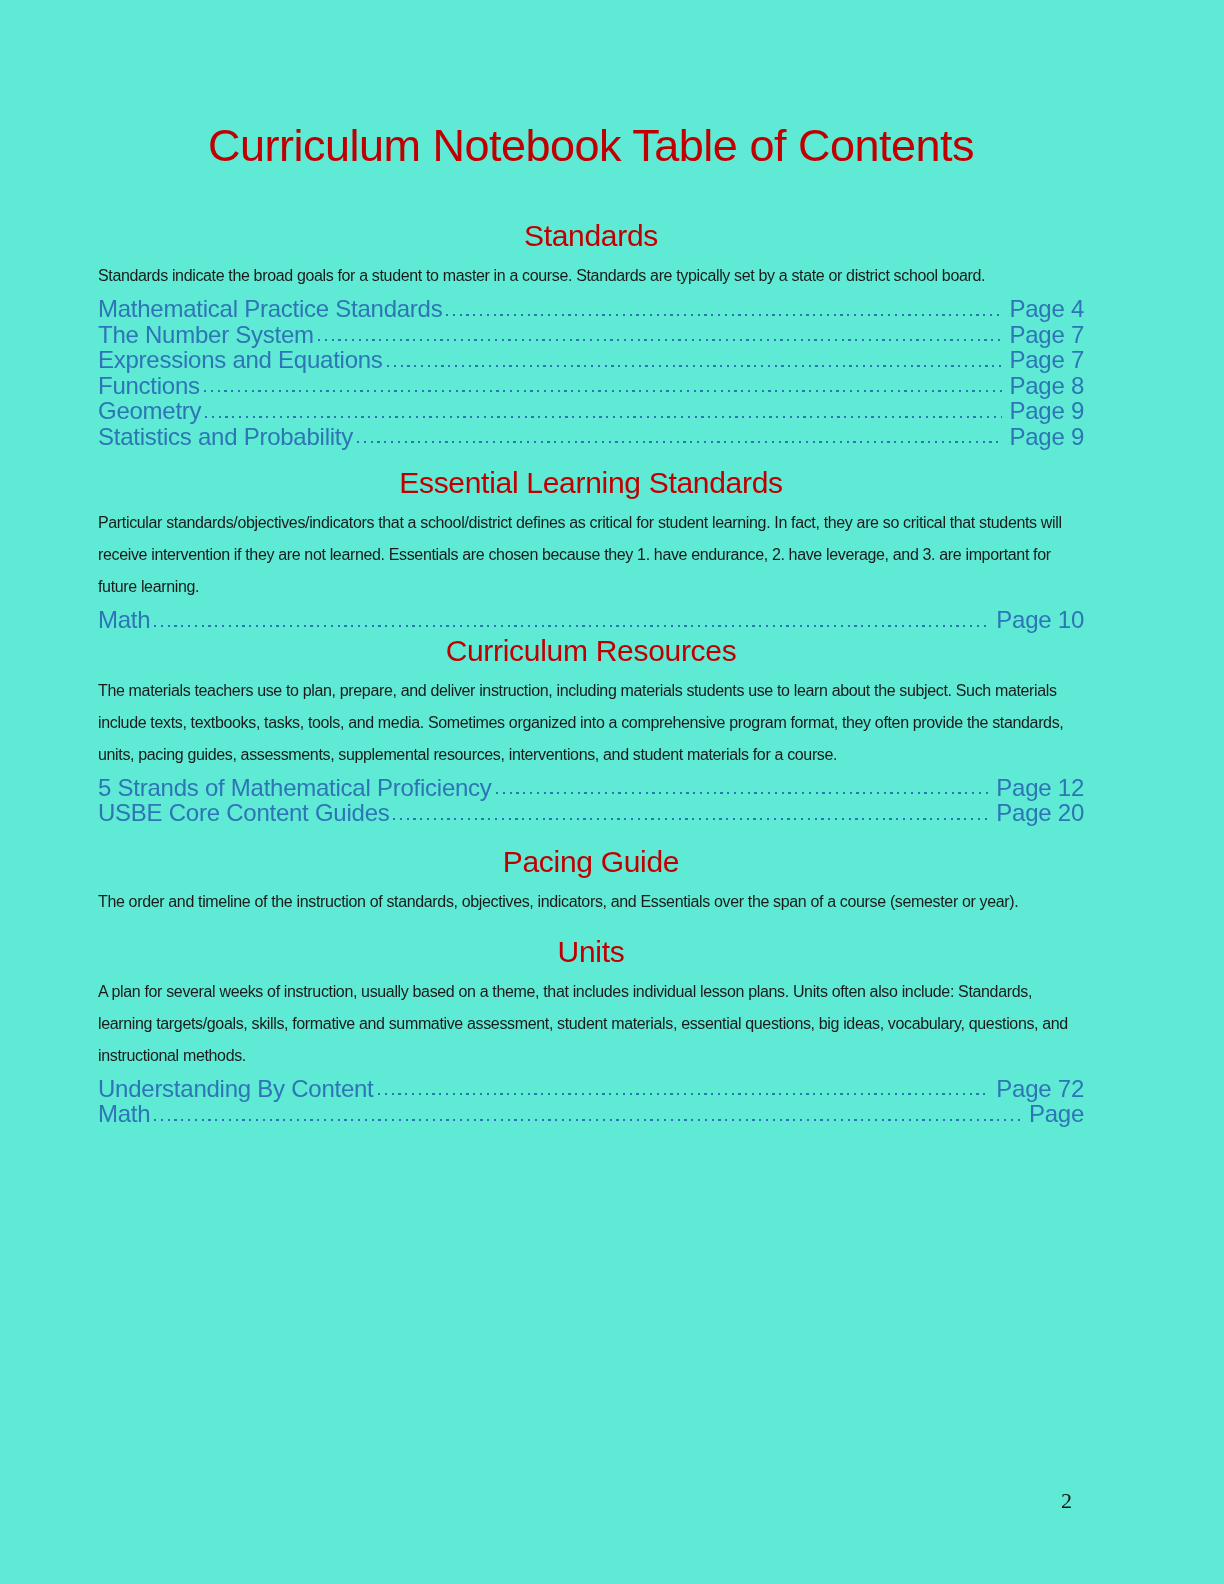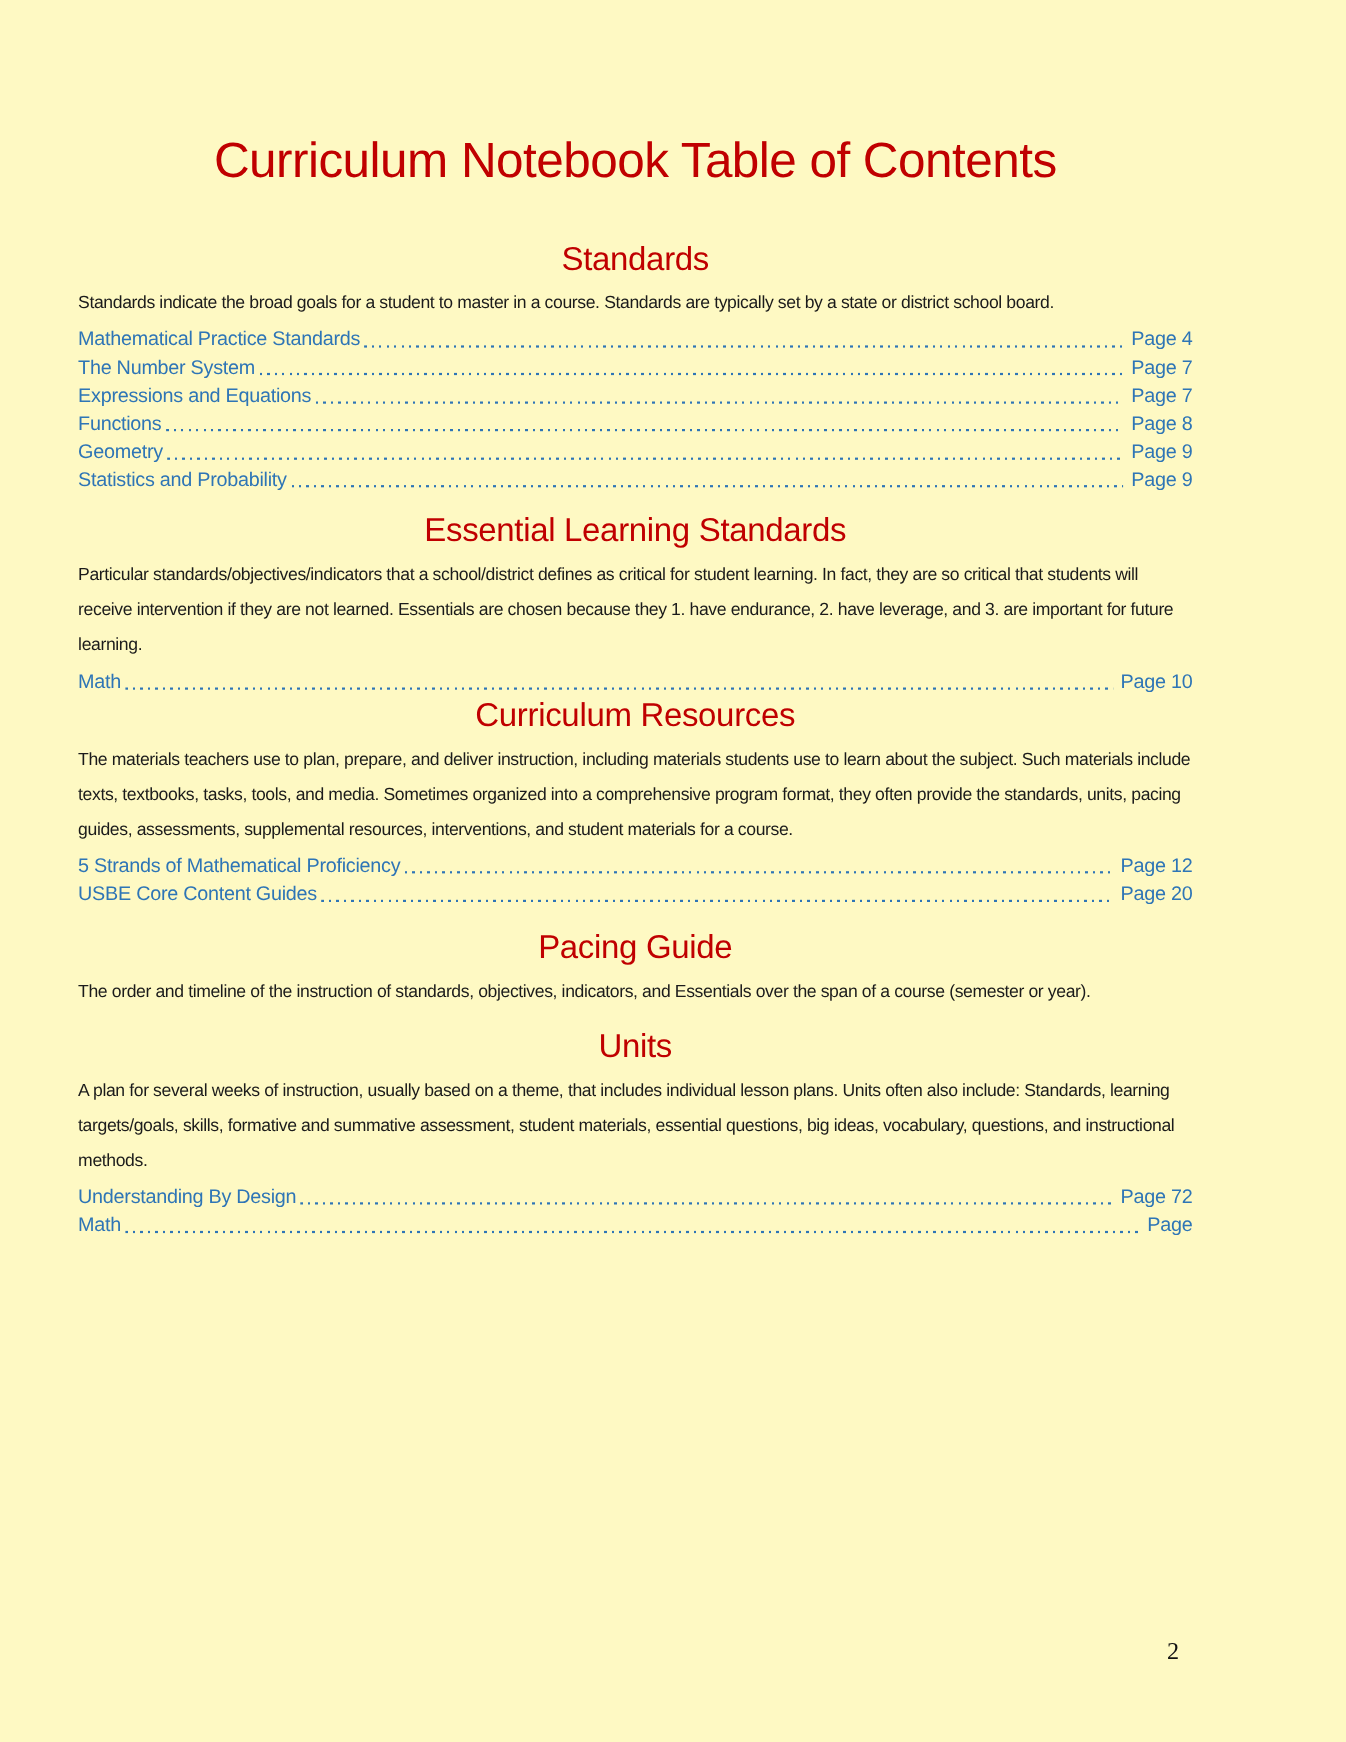--- a/index.html
+++ b/index.html
@@ -6,22 +6,22 @@
     --red:#C00000;
     --blue:#2E75B6;
     --ink:#1b1b1b;
   }
   html,body{margin:0;padding:0;background:#ffffff;}
   .page{
     position:relative;
     width:1224px;
     height:1584px;
     box-sizing:border-box;
-    background:#fef9c3;
-    padding:118px 140px 0 71px;
+    background:#5eead4;
+    padding:118px 140px 0 98px;
     font-family:"Liberation Sans",sans-serif;
     color:var(--ink);
     overflow:hidden;
   }
   .doc-title{
     margin:0 0 44px 0;
     font-size:45px;
     font-weight:400;
     line-height:1.25;
     letter-spacing:-0.5px;
@@ -47,21 +47,21 @@
     margin:0 0 4px 0;
     font-size:16px;
     line-height:32px;
     letter-spacing:-0.35px;
     color:var(--ink);
   }
   .toc-list{display:block;}
   .toc-row{
     display:flex;
     align-items:baseline;
-    font-size:18px;
+    font-size:24px;
     line-height:25.5px;
     letter-spacing:-0.25px;
     color:var(--blue);
   }
   .toc-label,.toc-page{
     color:var(--blue);
     text-decoration:none;
     white-space:nowrap;
     cursor:pointer;
   }
@@ -160,21 +160,21 @@
       </section>
       <section class="section section-pacing-guide">
         <h2 class="section-heading">Pacing Guide</h2>
         <p class="section-description">The order and timeline of the instruction of standards, objectives, indicators, and Essentials over the span of a course (semester or year).</p>
       </section>
       <section class="section section-units">
         <h2 class="section-heading">Units</h2>
         <p class="section-description">A plan for several weeks of instruction, usually based on a theme, that includes individual lesson plans. Units often also include: Standards, learning targets/goals, skills, formative and summative assessment, student materials, essential questions, big ideas, vocabulary, questions, and instructional methods.</p>
         <div class="toc-list">
           <div class="toc-row">
-            <a class="toc-label">Understanding By Design</a>
+            <a class="toc-label">Understanding By Content</a>
             <span class="leader"></span>
             <a class="toc-page">Page 72</a>
           </div>
           <div class="toc-row">
             <a class="toc-label">Math</a>
             <span class="leader"></span>
             <a class="toc-page">Page</a>
           </div>
         </div>
       </section>

